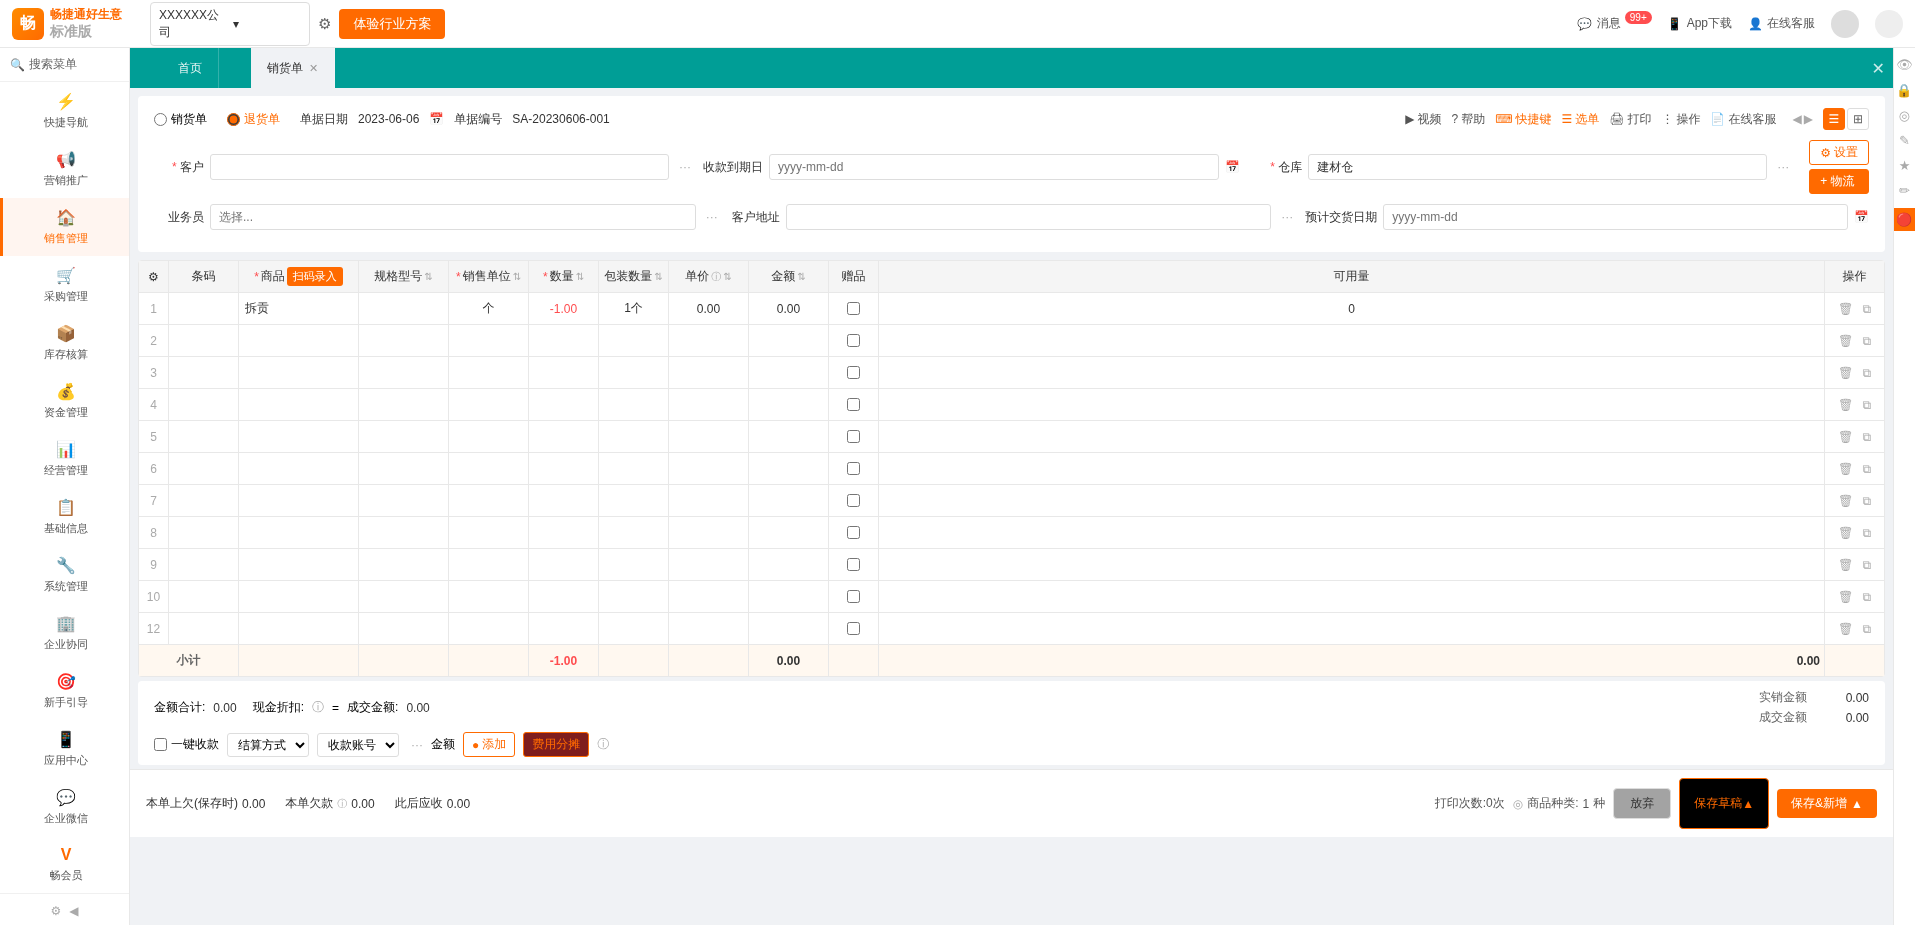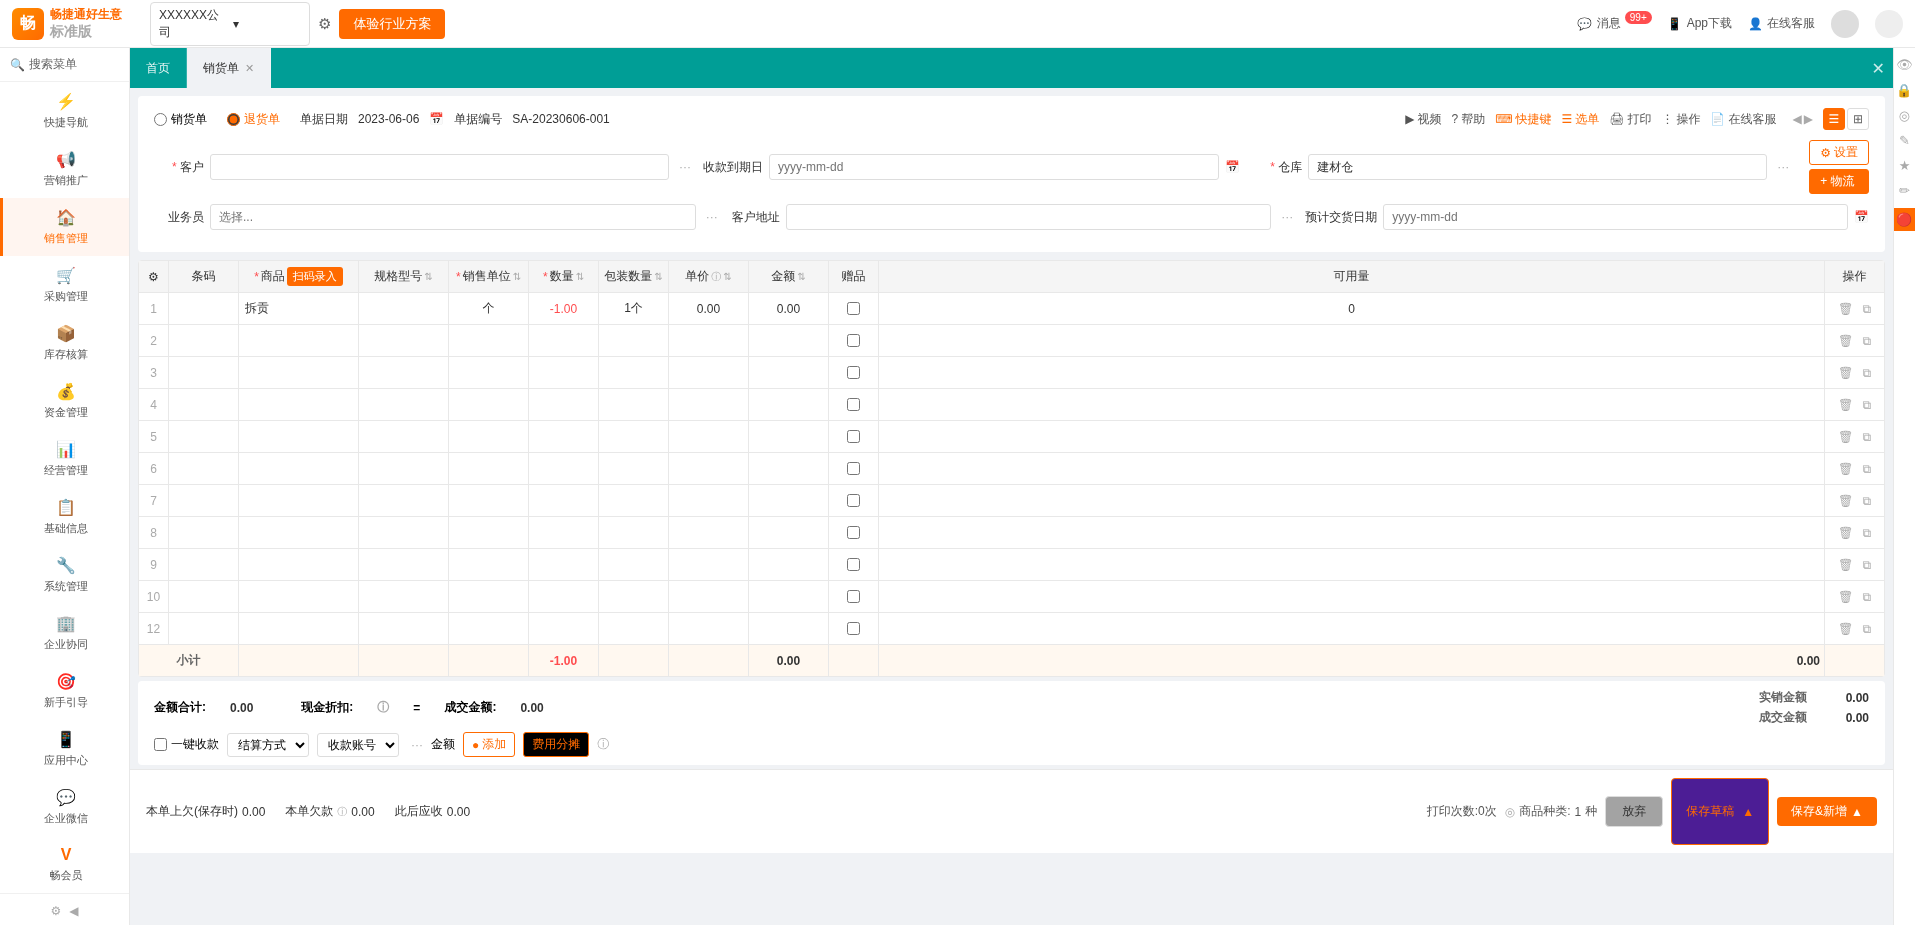--- a/index.html
+++ b/index.html
@@ -28,21 +28,21 @@
     .sidebar-item .icon { font-size: 16px; }
     .sidebar-item .label { font-size: 11px; text-align: center; }
     .sidebar-search { display: flex; align-items: center; gap: 4px; padding: 8px 10px; border-bottom: 1px solid #f0f0f0; cursor: pointer; color: #666; }
     .sidebar-footer { margin-top: auto; display: flex; align-items: center; justify-content: center; padding: 10px; gap: 8px; border-top: 1px solid #f0f0f0; }
 
     
     .content-area { flex: 1; display: flex; flex-direction: column; overflow: hidden; background: #f0f2f5; }
 
     
     .tab-bar { background: #009e96; display: flex; align-items: center; padding: 0 0 0 0; height: 40px; }
-    .tab-item { display: flex; align-items: center; gap: 6px; padding: 0 16px; height: 40px; cursor: pointer; color: rgba(255,255,255,0.8); font-size: 13px; border-right: 1px solid rgba(255,255,255,0.2); }
+    .tab-item { display: flex; align-items: center; gap: 6px; padding: 0 16px; height: 40px; cursor: pointer; color: rgba(255,255,255,0.8); font-size: 13px; border-right: 1px solid rgba(255,255,255,0.2); margin-left: 32px; }
     .tab-item.active { background: #f0f2f5; color: #333; }
     .tab-item .close-icon { color: #999; font-size: 11px; cursor: pointer; }
     .tab-item.home { background: transparent; color: rgba(255,255,255,0.9); }
     .tab-right { margin-left: auto; padding-right: 8px; color: rgba(255,255,255,0.8); cursor: pointer; font-size: 16px; }
 
     
     .form-area { background: #fff; margin: 8px; border-radius: 4px; padding: 12px 16px; }
 
     
     .radio-row { display: flex; align-items: center; gap: 20px; margin-bottom: 12px; }
@@ -72,40 +72,40 @@
     .data-table td { border: 1px solid #e8e8e8; padding: 5px 4px; text-align: center; color: #333; height: 32px; }
     .data-table .subtotal-row td { background: #fff8f0; font-weight: bold; }
     .col-no { width: 30px; }
     .scan-btn { background: #ff6a00; color: #fff; border: none; border-radius: 3px; padding: 2px 6px; cursor: pointer; font-size: 11px; }
     .th-sort { display: inline-flex; align-items: center; gap: 2px; }
     .sort-icon { color: #aaa; font-size: 10px; }
     .op-icon { color: #aaa; cursor: pointer; margin: 0 3px; }
 
     
     .footer-area { background: #fff; margin: 0 8px 4px; border-radius: 4px; padding: 8px 16px; }
-    .footer-row1 { display: flex; align-items: center; gap: 24px; margin-bottom: 6px; font-weight: bold; }
+    .footer-row1 { display: flex; align-items: center; gap: 8px; margin-bottom: 6px; }
     .footer-row2 { display: flex; align-items: center; gap: 8px; }
     .footer-checkbox { display: flex; align-items: center; gap: 4px; }
     .footer-select { border: 1px solid #ddd; border-radius: 3px; padding: 3px 6px; background: #fff; }
     .add-btn { background: #fff; border: 1px solid #ff6a00; color: #ff6a00; border-radius: 3px; padding: 3px 8px; cursor: pointer; display: flex; align-items: center; gap: 3px; }
-    .expense-btn { background: #000000; border: 1px solid #ff6a00; color: #ff6a00; border-radius: 3px; padding: 3px 8px; cursor: pointer; }
+    .expense-btn { background: #7f1d1d; border: 1px solid #ff6a00; color: #ff6a00; border-radius: 3px; padding: 3px 8px; cursor: pointer; }
     .right-summary { margin-left: auto; display: flex; flex-direction: column; align-items: flex-end; gap: 3px; }
     .summary-row { display: flex; gap: 12px; align-items: center; }
     .summary-label { color: #666; }
     .summary-value { color: #333; min-width: 50px; text-align: right; }
 
     
     .bottom-bar { background: #fff; border-top: 1px solid #e8e8e8; padding: 8px 16px; display: flex; align-items: center; gap: 16px; }
     .bottom-info { display: flex; gap: 20px; color: #333; }
     .bottom-info-item { display: flex; align-items: center; gap: 4px; }
     .bottom-actions { margin-left: auto; display: flex; align-items: center; gap: 8px; }
     .print-info { color: #555; }
     .product-kind { display: flex; align-items: center; gap: 4px; color: #555; }
     .discard-btn { border: 1px solid #ddd; background: #a3a3a3; border-radius: 4px; padding: 6px 16px; cursor: pointer; color: #333; }
-    .save-draft-btn { border: 1px solid #ff6a00; background: #4c1d95; color: #ff6a00; border-radius: 4px; padding: 24px 14px; cursor: pointer; display: flex; align-items: center; gap: 8px; }
+    .save-draft-btn { border: 1px solid #ff6a00; background: #000000; color: #ff6a00; border-radius: 4px; padding: 16px 14px; cursor: pointer; display: flex; align-items: center; gap: 0; }
     .save-new-btn { background: #ff6a00; color: #fff; border: none; border-radius: 4px; padding: 6px 14px; cursor: pointer; display: flex; align-items: center; gap: 4px; }
 
     .teal-header { background: #009e96; }
     
     .checkbox-cell { display: flex; justify-content: center; align-items: center; height: 100%; }
   </style>
 </head>
 <body>
 
 <div class="top-header">

